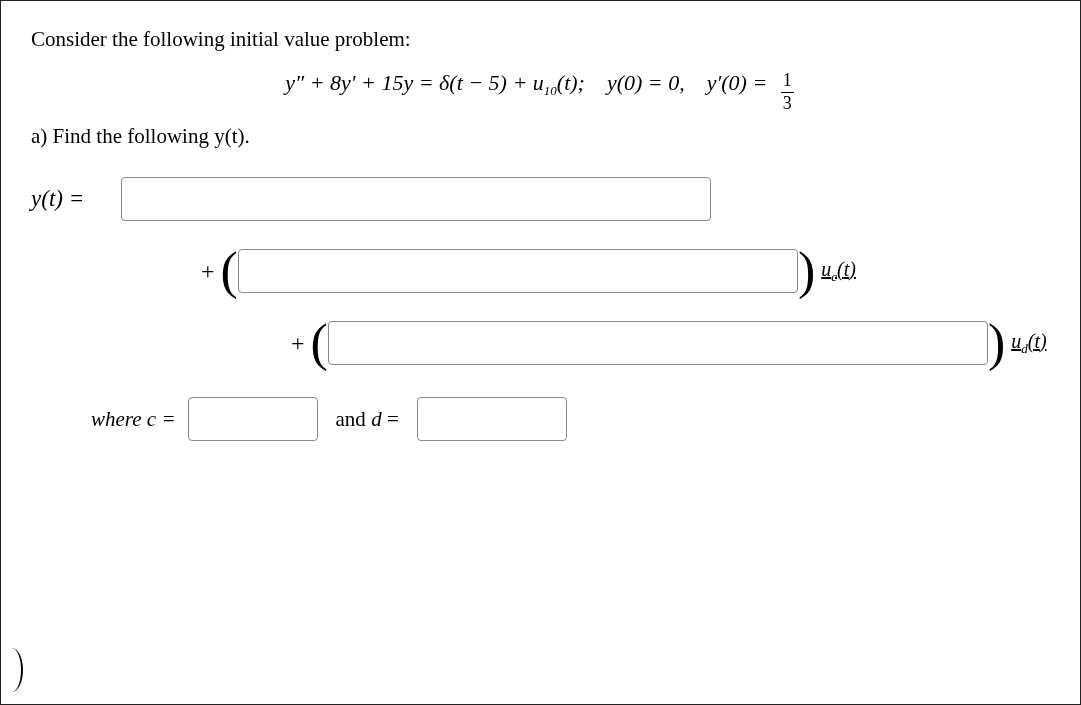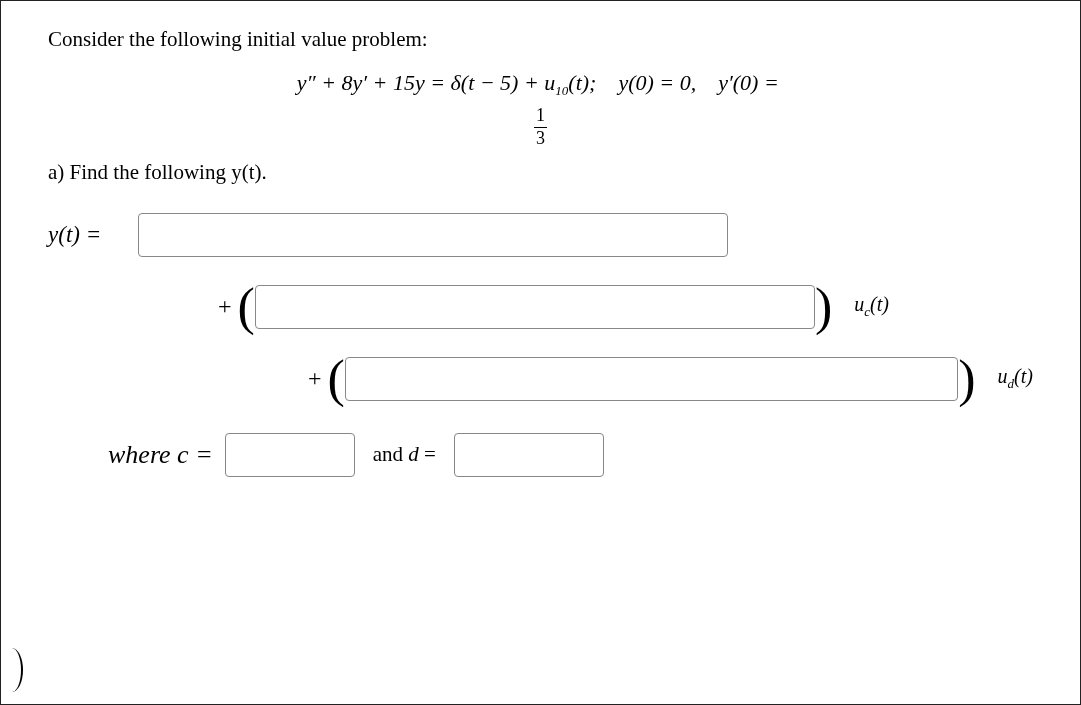--- a/index.html
+++ b/index.html
@@ -18,38 +18,36 @@
       overflow: hidden;
       position: relative;
     }
 
     .page-container {
       width: 1081px;
       height: 705px;
       background: #ffffff;
       border: 1px solid #222;
       position: relative;
-      padding: 20px 47px;
+      padding: 20px 30px;
     }
 
     .problem-statement {
       font-size: 21px;
       margin-bottom: 18px;
       margin-top: 6px;
     }
 
     .equation-line {
       display: flex;
-      align-items: center;
       justify-content: center;
       font-size: 22px;
       margin-bottom: 10px;
       font-style: italic;
       gap: 6px;
-      flex-direction: column;
     }
 
     .fraction {
       display: inline-flex;
       flex-direction: column;
       align-items: center;
       vertical-align: middle;
       font-style: normal;
       line-height: 1.1;
       margin: 0 2px;
@@ -136,21 +134,22 @@
       font-weight: 300;
     }
 
     .input-box-wide {
       width: 560px;
     }
 
     .suffix-label {
       font-style: italic;
       font-size: 20px;
-      margin-left: 22px;
+      margin-left: 6px;
+      text-decoration: underline;
     }
 
     .third-row {
       display: flex;
       align-items: center;
       margin-bottom: 32px;
       margin-left: 260px;
     }
 
     .input-box-wider {
@@ -158,21 +157,21 @@
     }
 
     .where-row {
       display: flex;
       align-items: center;
       margin-left: 60px;
       gap: 12px;
     }
 
     .where-text {
-      font-size: 26px;
+      font-size: 21px;
       font-style: italic;
       text-align: right;
     }
 
     .input-box-small {
       width: 130px;
     }
 
     .and-text {
       font-size: 21px;

